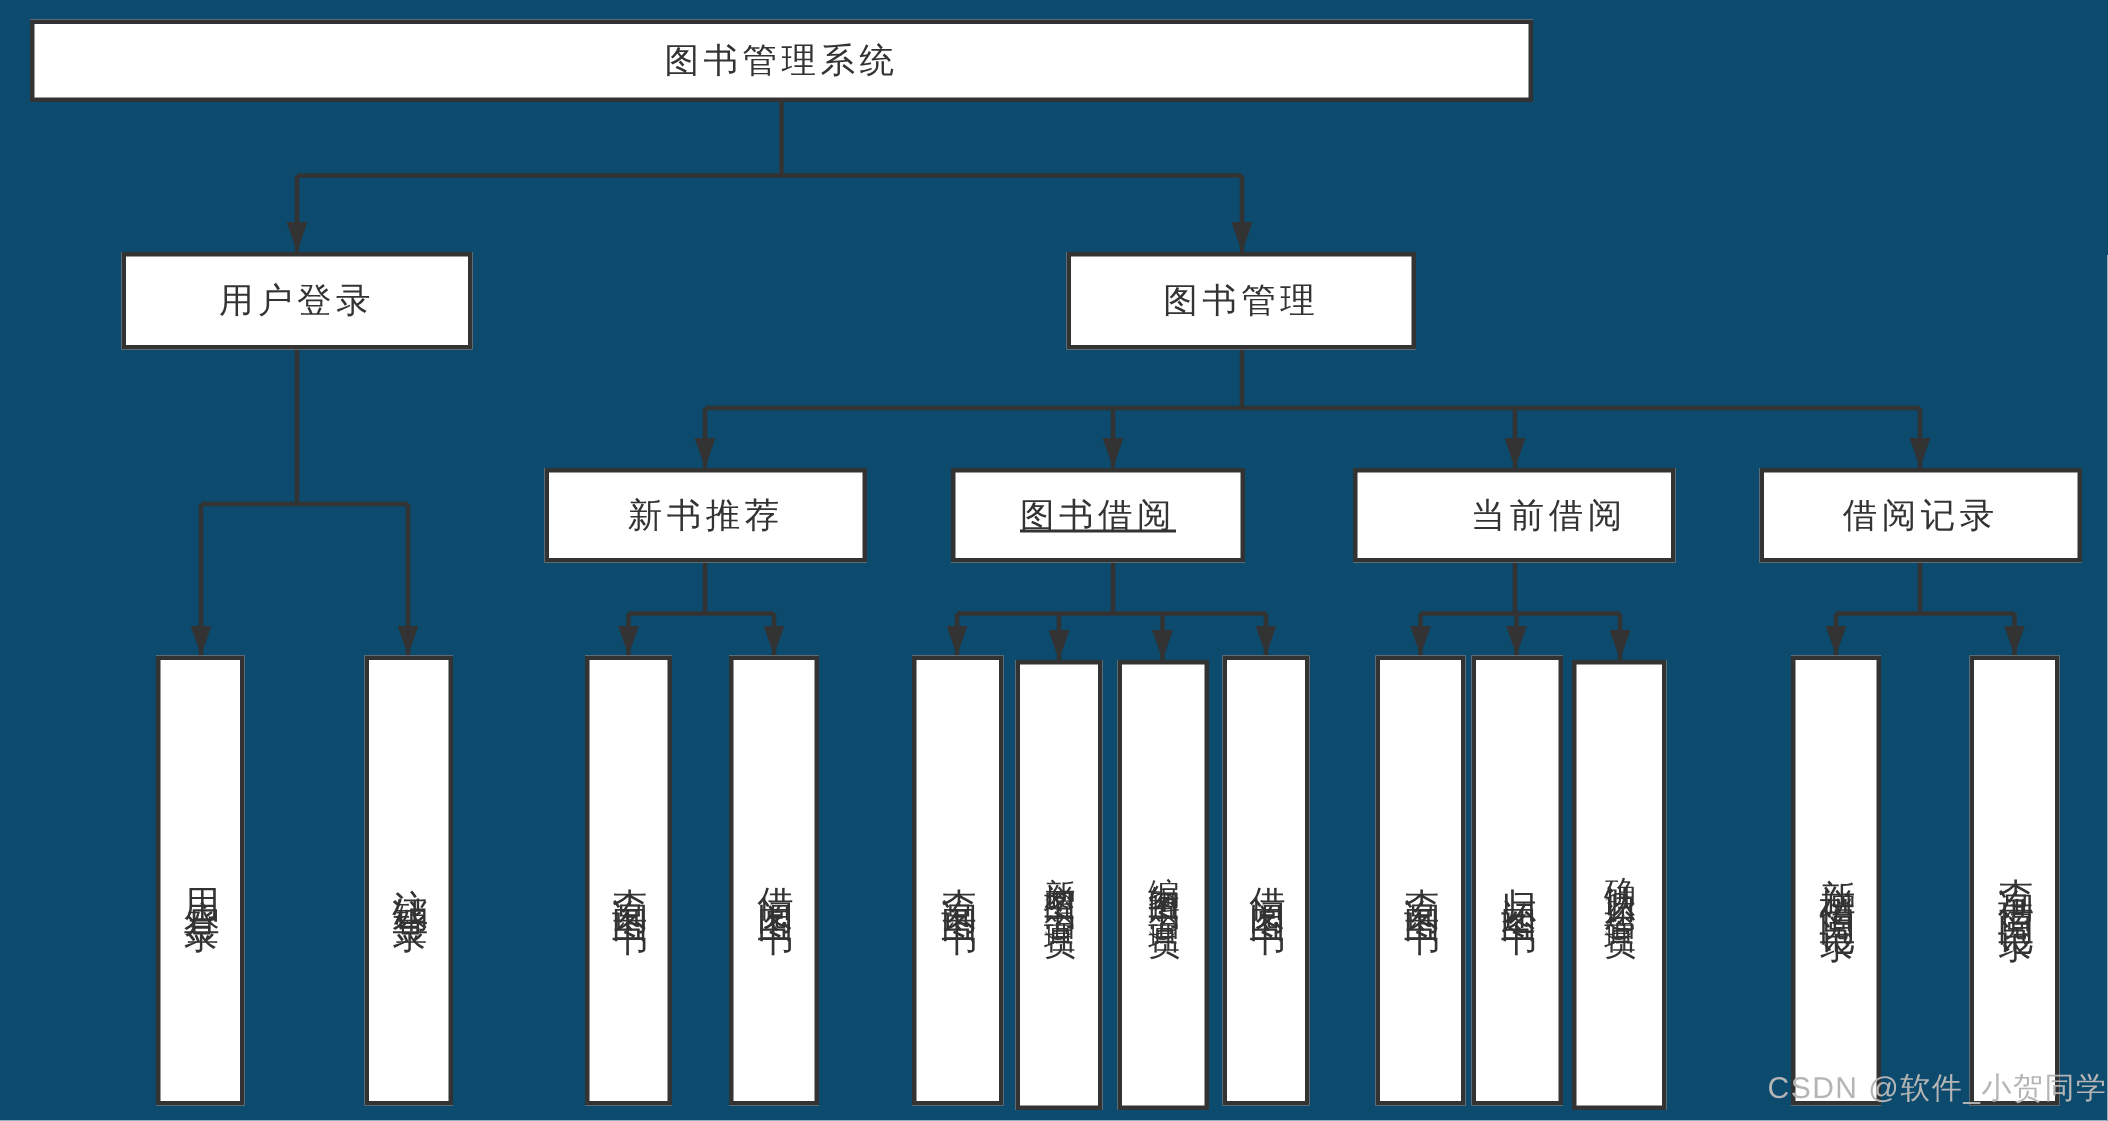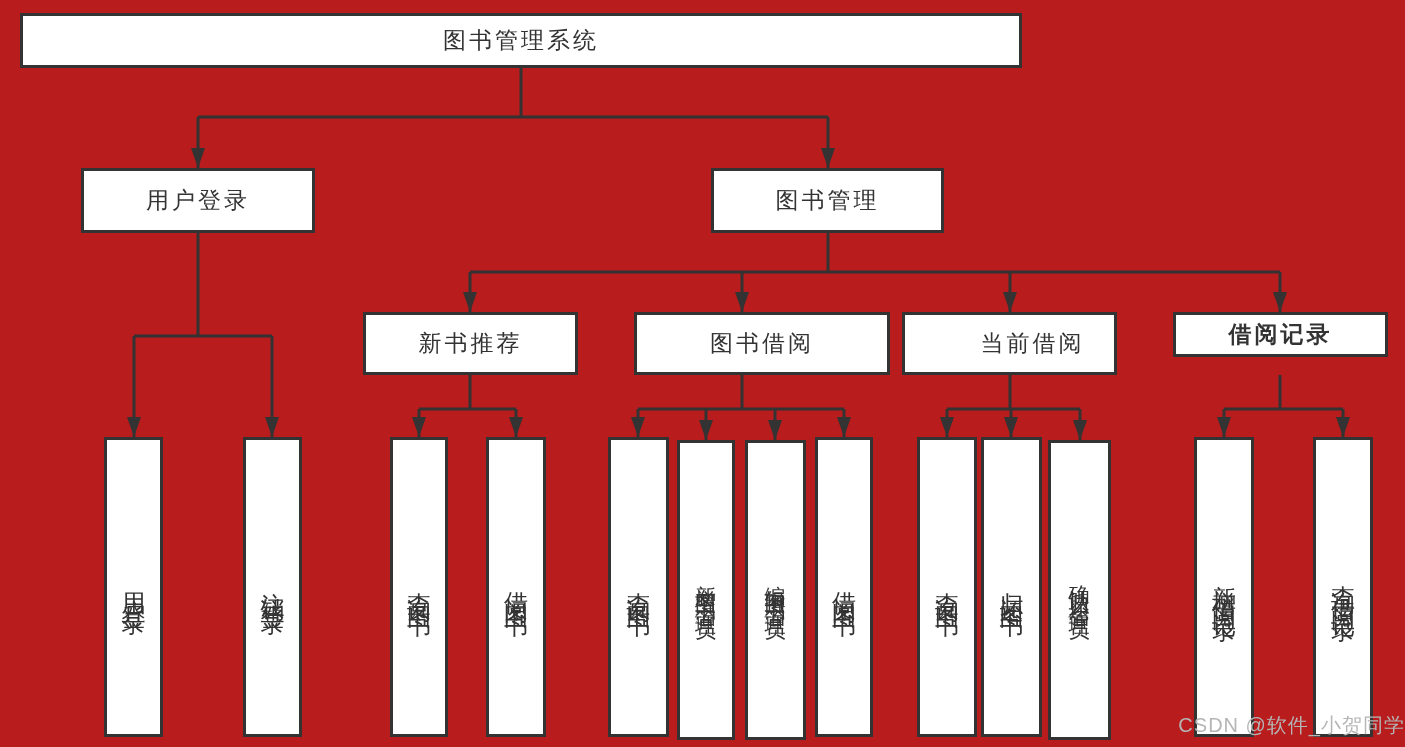--- a/index.html
+++ b/index.html
@@ -1,20 +1,20 @@
 <!DOCTYPE html>
 <html><head>
 <meta charset="utf-8">
 <style>
   html, body { margin: 0; padding: 0; background: #ffffff; }
   .canvas {
     position: relative;
     width: 1405px;
     height: 747px;
-    background: #b91c1c;
+    background: #0c4a6e;
     font-family: "Liberation Sans", sans-serif;
     overflow: hidden;
   }
   .box {
     position: absolute;
     box-sizing: border-box;
     border: 3px solid #333333;
     background: #ffffff;
     color: #333333;
     display: flex;
@@ -110,23 +110,23 @@
       <path d="M1343,409 V437" marker-end="url(#arw)"></path>
     </g>
   </svg>
 
   <div class="box h" style="left:20px; top:13px; width:1002px; height:55px;">图书管理系统</div>
 
   <div class="box h" style="left:81px; top:168px; width:234px; height:65px;">用户登录</div>
   <div class="box h" style="left:711px; top:168px; width:233px; height:65px;text-align:center;">图书管理</div>
 
   <div class="box h" style="left:363px; top:312px; width:215px; height:63px;">新书推荐</div>
-  <div class="box h" style="left:634px; top:312px; width:256px; height:63px;">图书借阅</div>
+  <div class="box h" style="left:634px; top:312px; width:196px; height:63px;text-decoration:underline;">图书借阅</div>
   <div class="box h" style="left:902px; top:312px; width:215px; height:63px;padding-left:46px;">当前借阅</div>
-  <div class="box h" style="left:1173px; top:312px; width:215px; height:45px;font-weight:bold;">借阅记录</div>
+  <div class="box h" style="left:1173px; top:312px; width:215px; height:63px;">借阅记录</div>
 
   <div class="box v" style="left:104px; top:437px; width:59px; height:300px;">用户登录</div>
   <div class="box v" style="left:243px; top:437px; width:59px; height:300px;">注销登录</div>
 
   <div class="box v" style="left:390px; top:437px; width:58px; height:300px;">查询图书</div>
   <div class="box v" style="left:486px; top:437px; width:60px; height:300px;">借阅图书</div>
 
   <div class="box v" style="left:608px; top:437px; width:61px; height:300px;">查询图书</div>
   <div class="box v tall" style="left:677px; top:440px; width:58px; height:300px;">新增图书（管理员）</div>
   <div class="box v tall" style="left:745px; top:440px; width:61px; height:300px;">编辑图书（管理员）</div>

